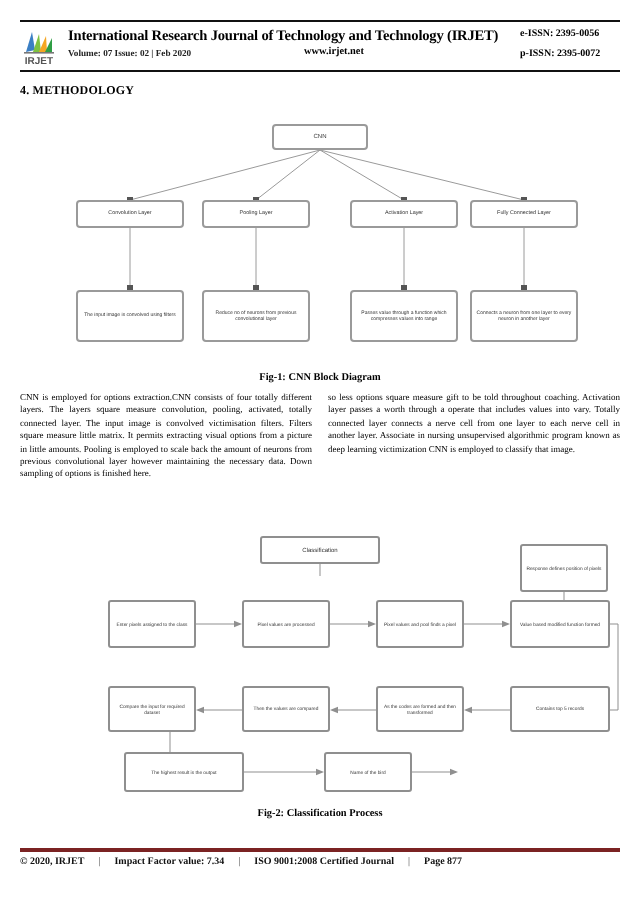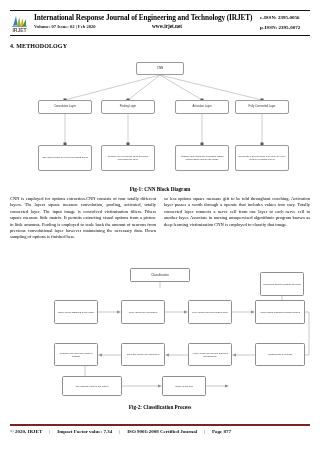--- a/index.html
+++ b/index.html
@@ -113,21 +113,21 @@
           <path d="M6.5 12 L9.5 3 L10.5 12 Z" fill="#7ec242"></path>
           <path d="M9.5 12 L13 4 L13.5 12 Z" fill="#f5a623"></path>
           <path d="M12.5 12 L16 5 L16 12 Z" fill="#2f9e44"></path>
           <rect x="2" y="12" width="15" height="0.8" fill="#777"></rect>
         </g>
         <text x="9.5" y="18" font-size="5" font-family="Liberation Sans, sans-serif" font-weight="bold" fill="#555" text-anchor="middle">IRJET</text>
       </svg>
     </div>
 
     <div class="hdr-center">
-      <div class="journal-title">International Response Journal of Engineering and Technology (IRJET)</div>
+      <div class="journal-title">International Research Journal of Technology and Technology (IRJET)</div>
       <div class="hdr-sub">
         <span class="volume">Volume: 07 Issue: 02 | Feb 2020</span>
         <span class="website">www.irjet.net</span>
       </div>
     </div>
 
     <div class="hdr-right">
       <div class="issn">e-ISSN: 2395-0056</div>
       <div class="issn">p-ISSN: 2395-0072</div>
     </div>

